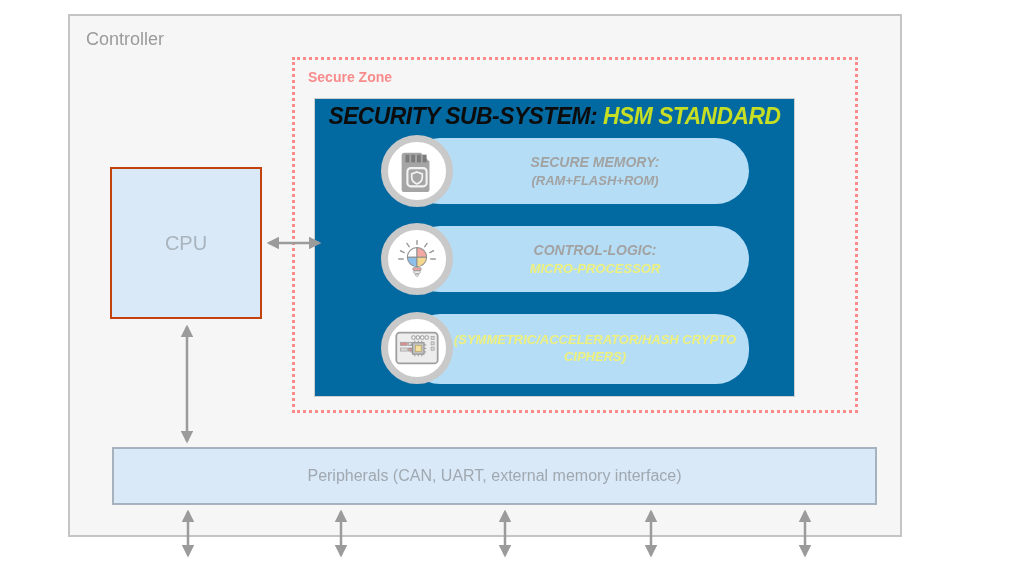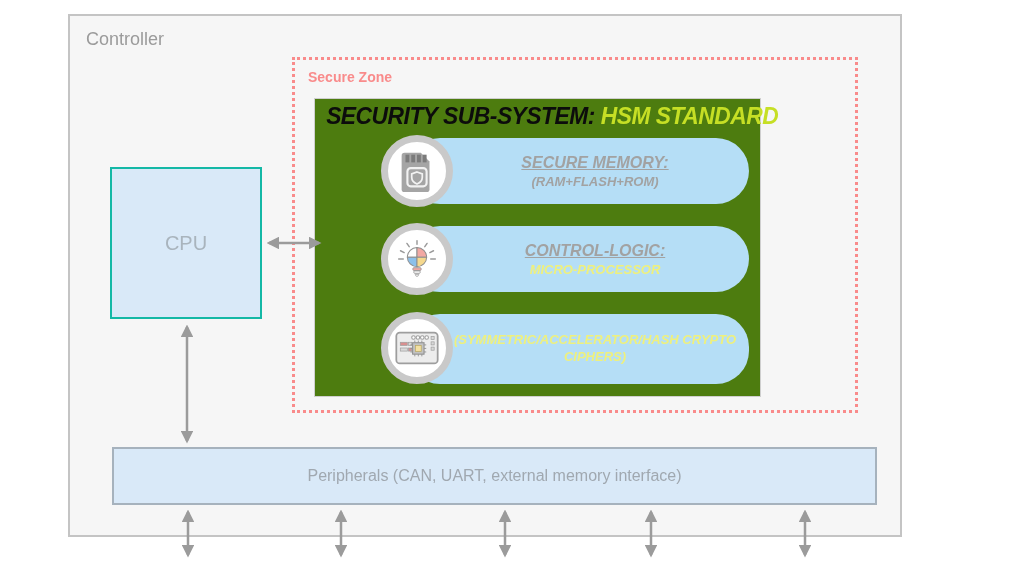--- a/index.html
+++ b/index.html
@@ -4,43 +4,43 @@
 <style>
   html,body{margin:0;padding:0;background:#fff;}
   .canvas{position:relative;width:1024px;height:576px;background:#ffffff;
           font-family:"Liberation Sans",sans-serif;overflow:hidden;}
 
   .controller-box{position:absolute;left:68px;top:14px;width:834px;height:523px;
                   background:#f6f6f6;border:2px solid #c4c4c4;box-sizing:border-box;}
   .controller-label{position:absolute;left:86px;top:21px;font-size:18px;color:#9b9b9b;margin-top:8px;}
 
   .cpu-box{position:absolute;left:110px;top:167px;width:152px;height:152px;
-           background:#d9e9f8;border:2px solid #14b8a6;box-sizing:border-box;
+           background:#d9e9f8;border:2px solid #c2410c;box-sizing:border-box;
            display:flex;align-items:center;justify-content:center;
            font-size:20px;color:#a9b4bd;}
 
   .secure-zone{position:absolute;left:292px;top:57px;width:566px;height:356px;
                border:3px dotted #f98b8b;box-sizing:border-box;}
   .secure-zone-label{position:absolute;left:13px;top:9px;font-size:14px;
                      font-weight:bold;color:#f98b8b;}
 
-  .subsystem-box{position:absolute;left:19px;top:38px;width:447px;height:299px;
-                 background:#4d7c0f;border:1px solid #cfcfcf;box-sizing:border-box;}
+  .subsystem-box{position:absolute;left:19px;top:38px;width:481px;height:299px;
+                 background:#0369a1;border:1px solid #cfcfcf;box-sizing:border-box;}
 
   .subsystem-title{position:absolute;left:0;top:3px;width:100%;text-align:center;
                    font-size:24px;font-weight:bold;font-style:italic;
                    letter-spacing:-0.5px;transform:scaleX(0.95);white-space:nowrap;}
   .t-black{color:#0c0c0c;}
   .t-lime{color:#c6df25;}
 
   .pill{position:absolute;left:92px;width:342px;background:#b5def6;border-radius:33px;
         display:flex;flex-direction:column;align-items:center;justify-content:center;
         box-sizing:border-box;padding:2px 10px 2px 44px;z-index:1;
         font-weight:bold;font-style:italic;text-align:center;}
-  .pill-line1{font-size:16px;color:#a2a2a2;line-height:1.45;text-decoration:underline;}
+  .pill-line1{font-size:14px;color:#a2a2a2;line-height:1.45;}
   .pill-line2{font-size:13px;line-height:1.3;}
   .txt-gray{color:#a2a2a2;}
   .txt-yellow{color:#eef07e;}
 
   .icon-circle{position:absolute;left:66px;width:58px;height:58px;background:#fff;
                border:7px solid #c9c9c9;border-radius:50%;z-index:2;
                display:flex;align-items:center;justify-content:center;}
 
   .peripherals-box{position:absolute;left:112px;top:447px;width:765px;height:58px;
                    background:#d9e9f8;border:2px solid #a6b2bd;box-sizing:border-box;

